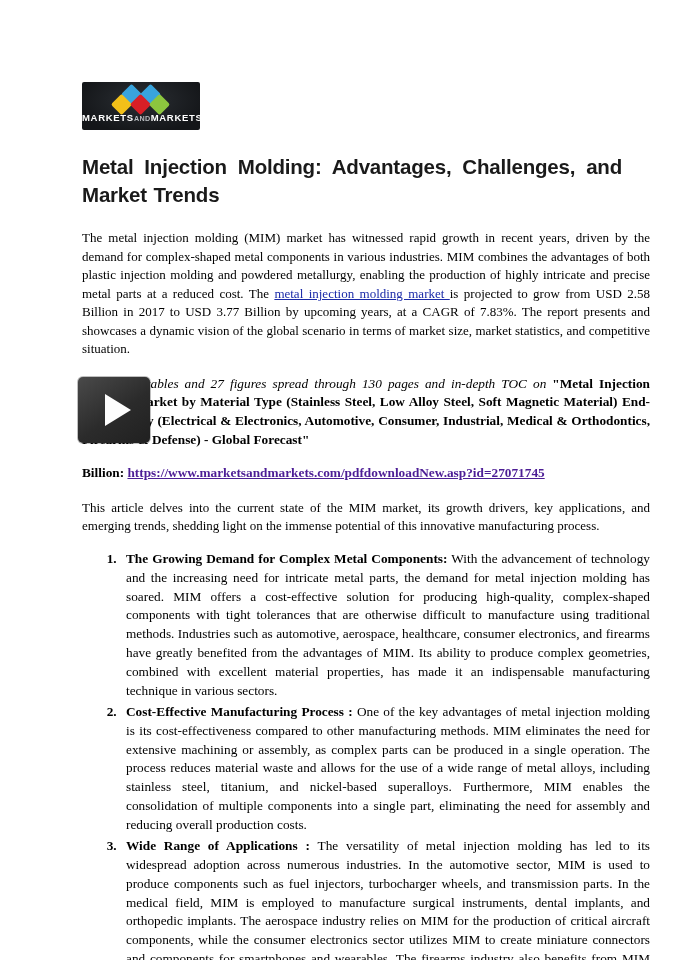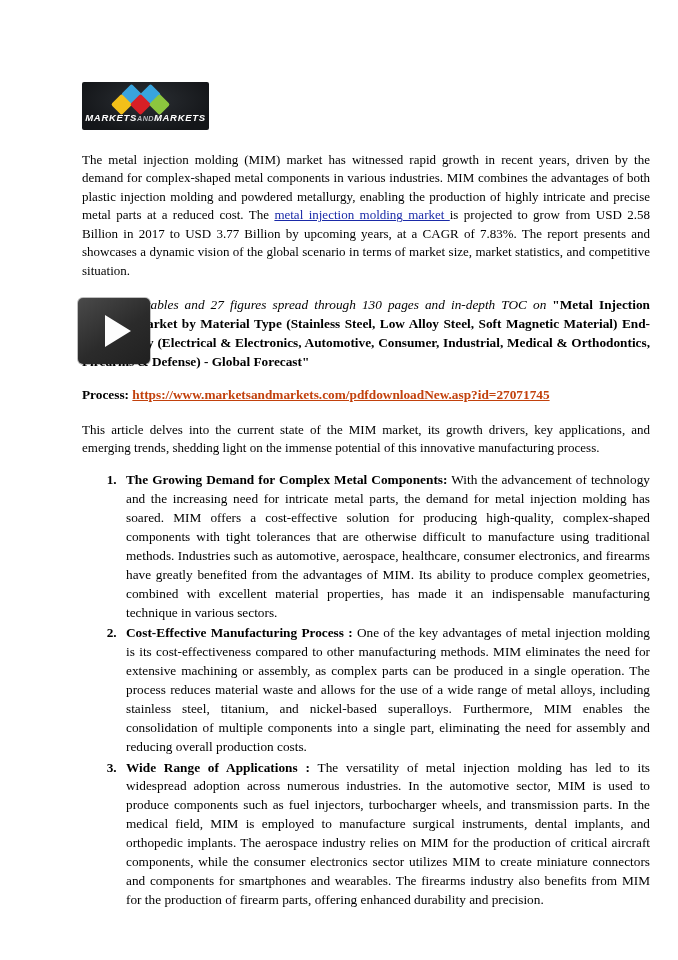--- a/index.html
+++ b/index.html
@@ -26,27 +26,26 @@
   }
 
   
   .logo-wrap {
     width: 118px;
     height: 48px;
     margin: 0 0 0 0;
   }
   .logo {
     position: relative;
-    width: 127px;
+    width: 118px;
     height: 48px;
     background: #1b1d20;
     background-image: radial-gradient(ellipse at 50% 38%, #2b2f34 0%, #141619 78%);
     border-radius: 2px;
     overflow: hidden;
-    font-style: italic;
   }
   .diamonds {
     position: absolute;
     left: 0; right: 0;
     top: 4px;
     height: 26px;
   }
   .dia {
     position: absolute;
     width: 15px;
@@ -103,21 +102,21 @@
   .para.intro { margin-top: 21px; }
   .para.bold-lead {
     font-weight: normal;
     margin-top: 16px;
   }
   a.link {
     color: #1a2aa8;
     text-decoration: underline;
   }
   a.link.blue {
-    color: #c2410c;
+    color: #4c1d95;
     font-weight: bold;
   }
 
   
   .browse-block {
     position: relative;
     margin: 16px 0 0 0;
     font-size: 13.3px;
     line-height: 1.42;
     text-align: justify;
@@ -192,32 +191,33 @@
         <span class="dia b1"></span>
         <span class="dia b2"></span>
         <span class="dia y"></span>
         <span class="dia r"></span>
         <span class="dia g"></span>
       </div>
       <div class="logo-text"><span>MARKETS</span><span class="and">AND</span><span>MARKETS</span></div>
     </div>
   </div>
 
+  <h1 class="doc-title">Metal Injection Molding: Advantages, Challenges, and Market Trends</h1>
 
   <p class="para intro"><span>The metal injection molding (MIM) market has witnessed rapid growth in recent years, driven by the demand for complex-shaped metal components in various industries. MIM combines the advantages of both plastic injection molding and powdered metallurgy, enabling the production of highly intricate and precise metal parts at a reduced cost. The </span><a class="link" href="#">metal injection molding market </a><span>is projected to grow from USD 2.58 Billion in 2017 to USD 3.77 Billion by upcoming years, at a CAGR of 7.83%. The report presents and showcases a dynamic vision of the global scenario in terms of market size, market statistics, and competitive situation.</span></p>
 
   <div class="browse-block">
     <div class="play-overlay">
       <span class="play-triangle"></span>
     </div>
     <span class="lead">Browse 87 tables and 27 figures spread through 130 pages and in-depth TOC on </span><span>"Metal Injection Molding Market by Material Type (Stainless Steel, Low Alloy Steel, Soft Magnetic Material) End-use Industry (Electrical &amp; Electronics, Automotive, Consumer, Industrial, Medical &amp; Orthodontics, Firearms &amp; Defense) - Global Forecast"</span>
   </div>
 
   <div class="download-row">
-    <div><span>Process: </span><a class="link blue" href="#">https://www.marketsandmarkets.com/pdfdownloadNew.asp?id=27071745</a></div>
+    <div><span>Billion: </span><a class="link blue" href="#">https://www.marketsandmarkets.com/pdfdownloadNew.asp?id=27071745</a></div>
   </div>
 
   <p class="para bold-lead">This article delves into the current state of the MIM market, its growth drivers, key applications, and emerging trends, shedding light on the immense potential of this innovative manufacturing process.</p>
 
   <ol class="points">
     <li><span class="pt-title">The Growing Demand for Complex Metal Components:</span><span> With the advancement of technology and the increasing need for intricate metal parts, the demand for metal injection molding has soared. MIM offers a cost-effective solution for producing high-quality, complex-shaped components with tight tolerances that are otherwise difficult to manufacture using traditional methods. Industries such as automotive, aerospace, healthcare, consumer electronics, and firearms have greatly benefited from the advantages of MIM. Its ability to produce complex geometries, combined with excellent material properties, has made it an indispensable manufacturing technique in various sectors.</span></li>
     <li><span class="pt-title">Cost-Effective Manufacturing Process :</span><span> One of the key advantages of metal injection molding is its cost-effectiveness compared to other manufacturing methods. MIM eliminates the need for extensive machining or assembly, as complex parts can be produced in a single operation. The process reduces material waste and allows for the use of a wide range of metal alloys, including stainless steel, titanium, and nickel-based superalloys. Furthermore, MIM enables the consolidation of multiple components into a single part, eliminating the need for assembly and reducing overall production costs.</span></li>
     <li><span class="pt-title">Wide Range of Applications :</span><span> The versatility of metal injection molding has led to its widespread adoption across numerous industries. In the automotive sector, MIM is used to produce components such as fuel injectors, turbocharger wheels, and transmission parts. In the medical field, MIM is employed to manufacture surgical instruments, dental implants, and orthopedic implants. The aerospace industry relies on MIM for the production of critical aircraft components, while the consumer electronics sector utilizes MIM to create miniature connectors and components for smartphones and wearables. The firearms industry also benefits from MIM for the production of firearm parts, offering enhanced durability and precision.</span></li>
   </ol>
 

